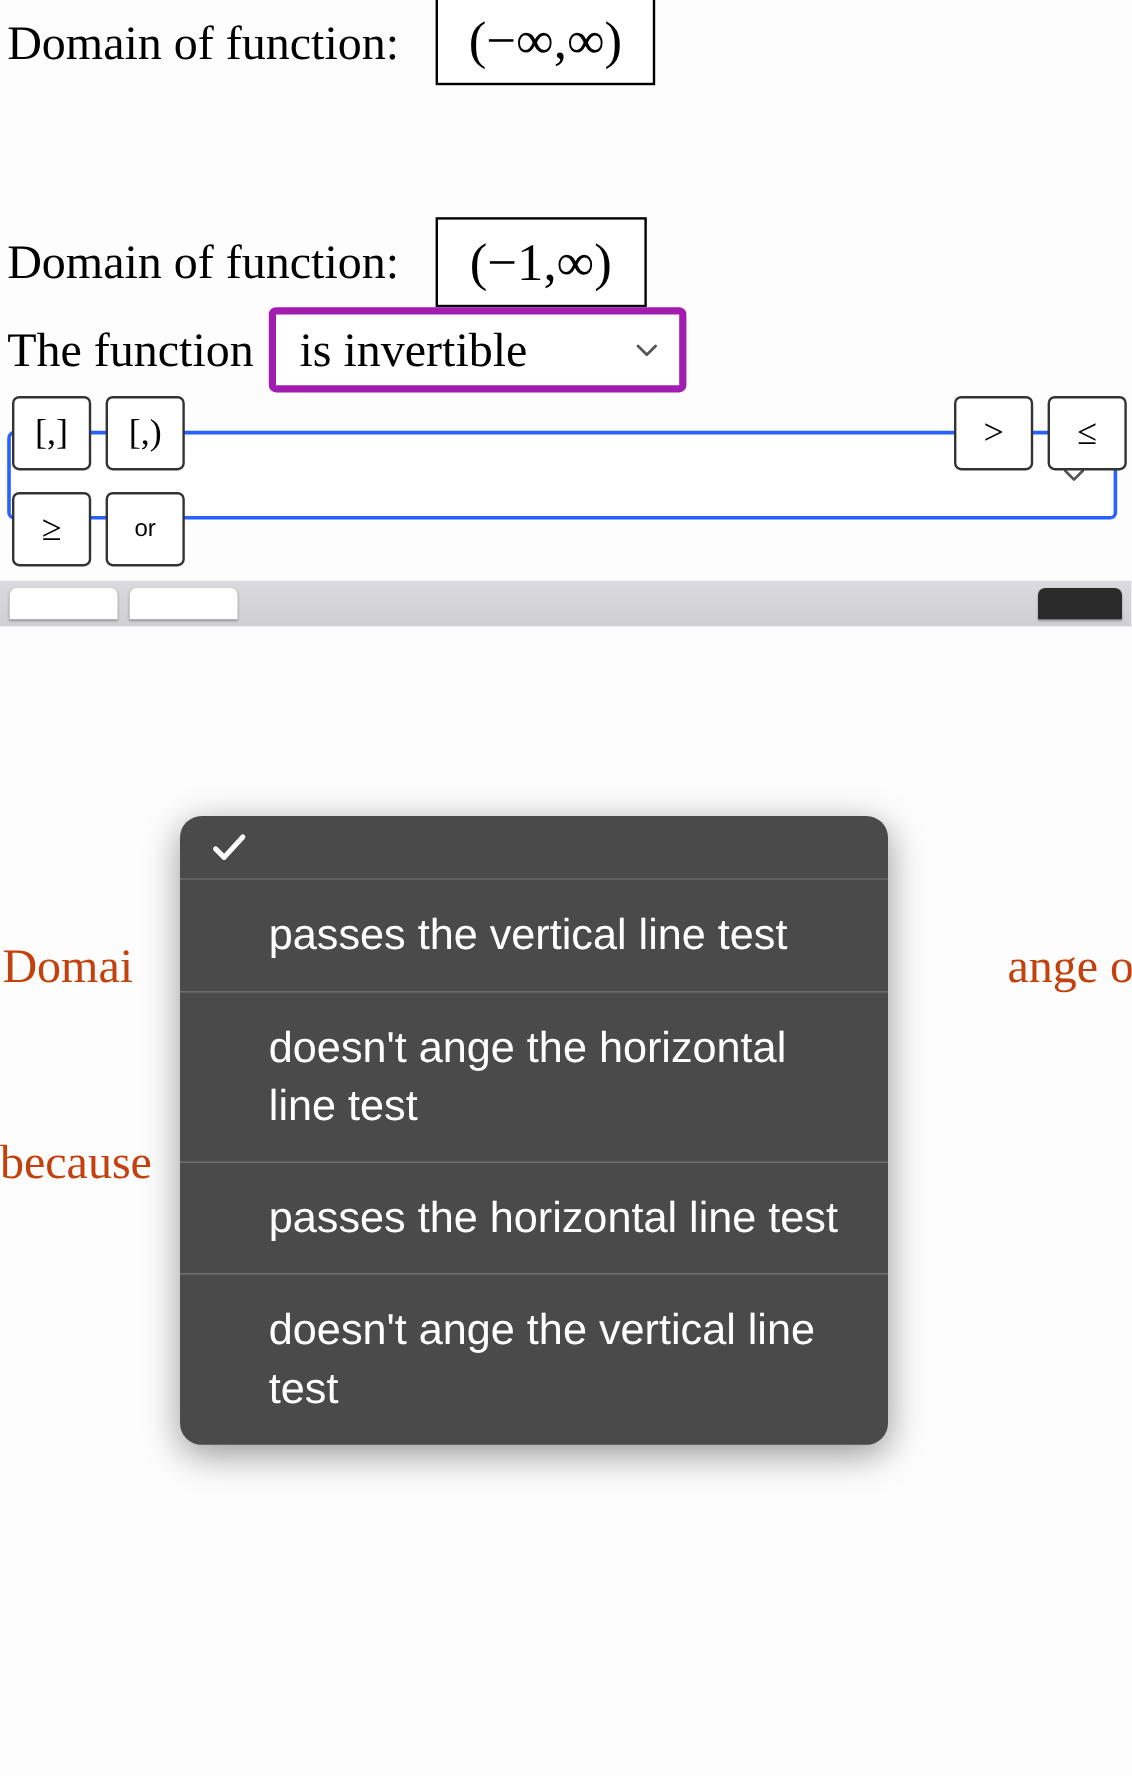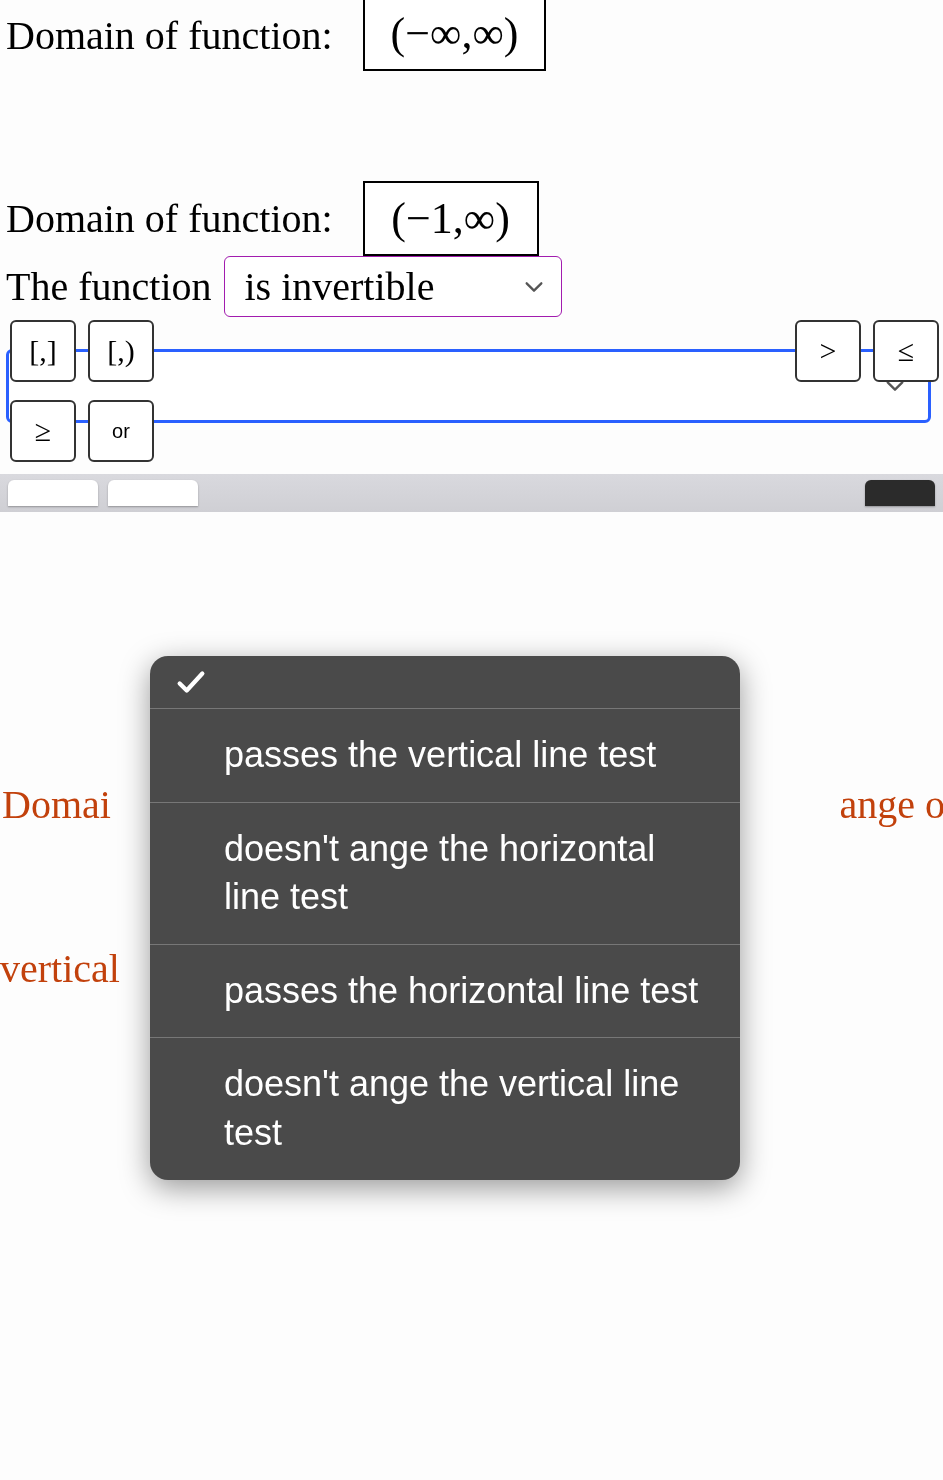--- a/index.html
+++ b/index.html
@@ -35,21 +35,21 @@
     margin-left: 30px;
     background: #fff;
   }
   .label {
     font-size: 40px;
   }
   .select-small {
     display: inline-flex;
     align-items: center;
     justify-content: space-between;
-    border: 1px solid #a21caf;
+    border: 6px solid #a21caf;
     border-radius: 6px;
     padding: 6px 16px 6px 20px;
     font-size: 40px;
     background: #fff;
     margin: 0 12px;
     min-width: 300px;
     gap: 40px;
   }
   .chev {
     width: 22px;
@@ -71,21 +71,21 @@
   }
   .dot {
     font-size: 40px;
     margin-top: 42px;
     margin-left: 10px;
   }
   
   .popover {
     position: absolute;
     left: 150px;
-    top: 656px;
+    top: 680px;
     width: 590px;
     background: #4a4a4a;
     border-radius: 18px;
     color: #fff;
     font-family: -apple-system, "Helvetica Neue", Arial, sans-serif;
     font-size: 36px;
     box-shadow: 0 8px 30px rgba(0,0,0,0.4);
     overflow: hidden;
   }
   .pop-item {
@@ -200,21 +200,21 @@
       <svg viewBox="0 0 24 24">
           <path d="M4 8 L12 16 L20 8" fill="none" stroke="#555" stroke-width="2.5" stroke-linecap="round" stroke-linejoin="round"></path>
         </svg>
     </span>
   </div>
 
   <div class="dot">.</div>
 
   <span class="behind-text" style="left:2px; top:766px;">Domai</span>
   <span class="behind-text" style="right:-2px; top:766px;">ange o</span>
-  <span class="behind-text" style="left:0px; top:930px;">vertical</span>
+  <span class="behind-text" style="left:0px; top:930px;">because</span>
 
   <div class="popover">
     <div class="pop-item">
       <span class="pop-check">
         <svg viewBox="0 0 24 24">
             <path d="M4 13 L9 18 L20 6" fill="none" stroke="#fff" stroke-width="3" stroke-linecap="round" stroke-linejoin="round"></path>
           </svg>
       </span>
       <span></span>
     </div>

